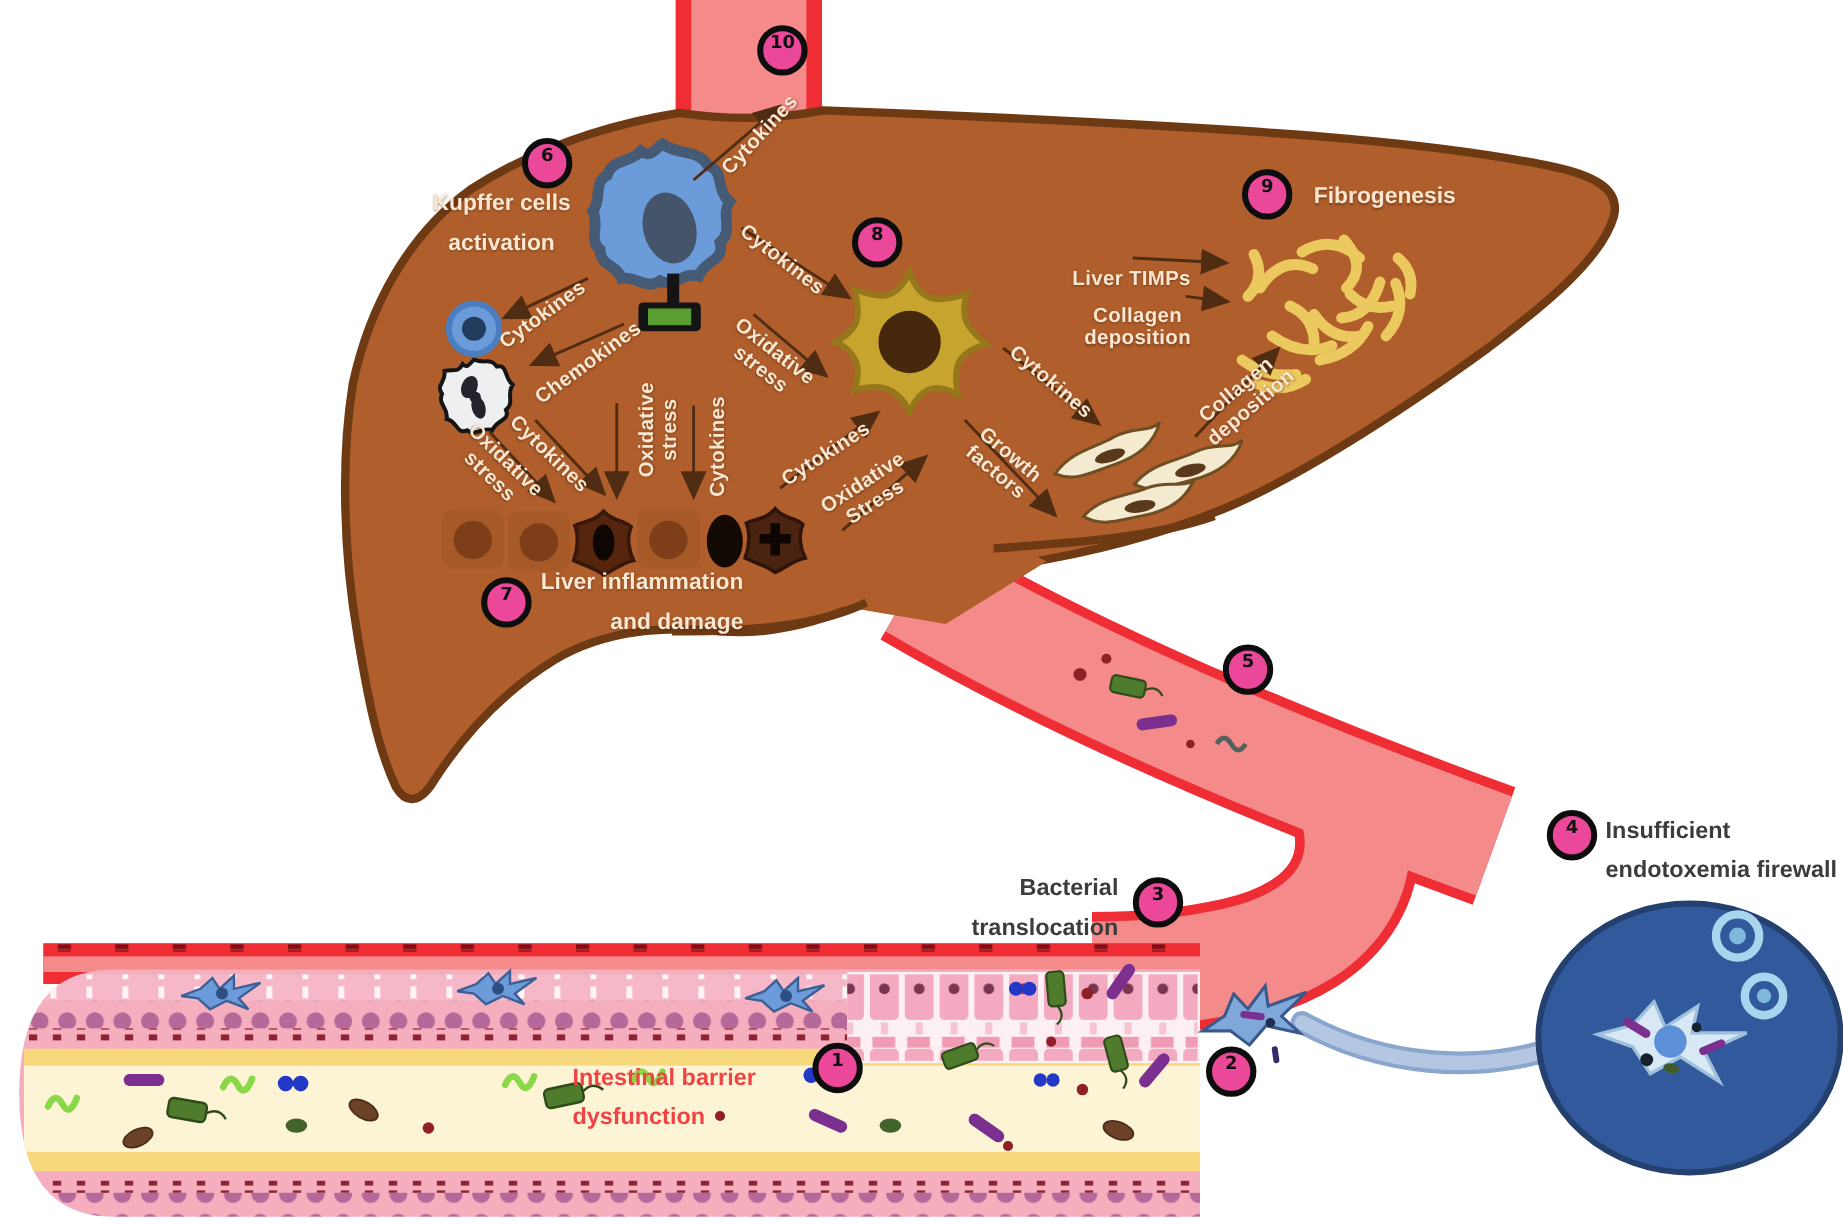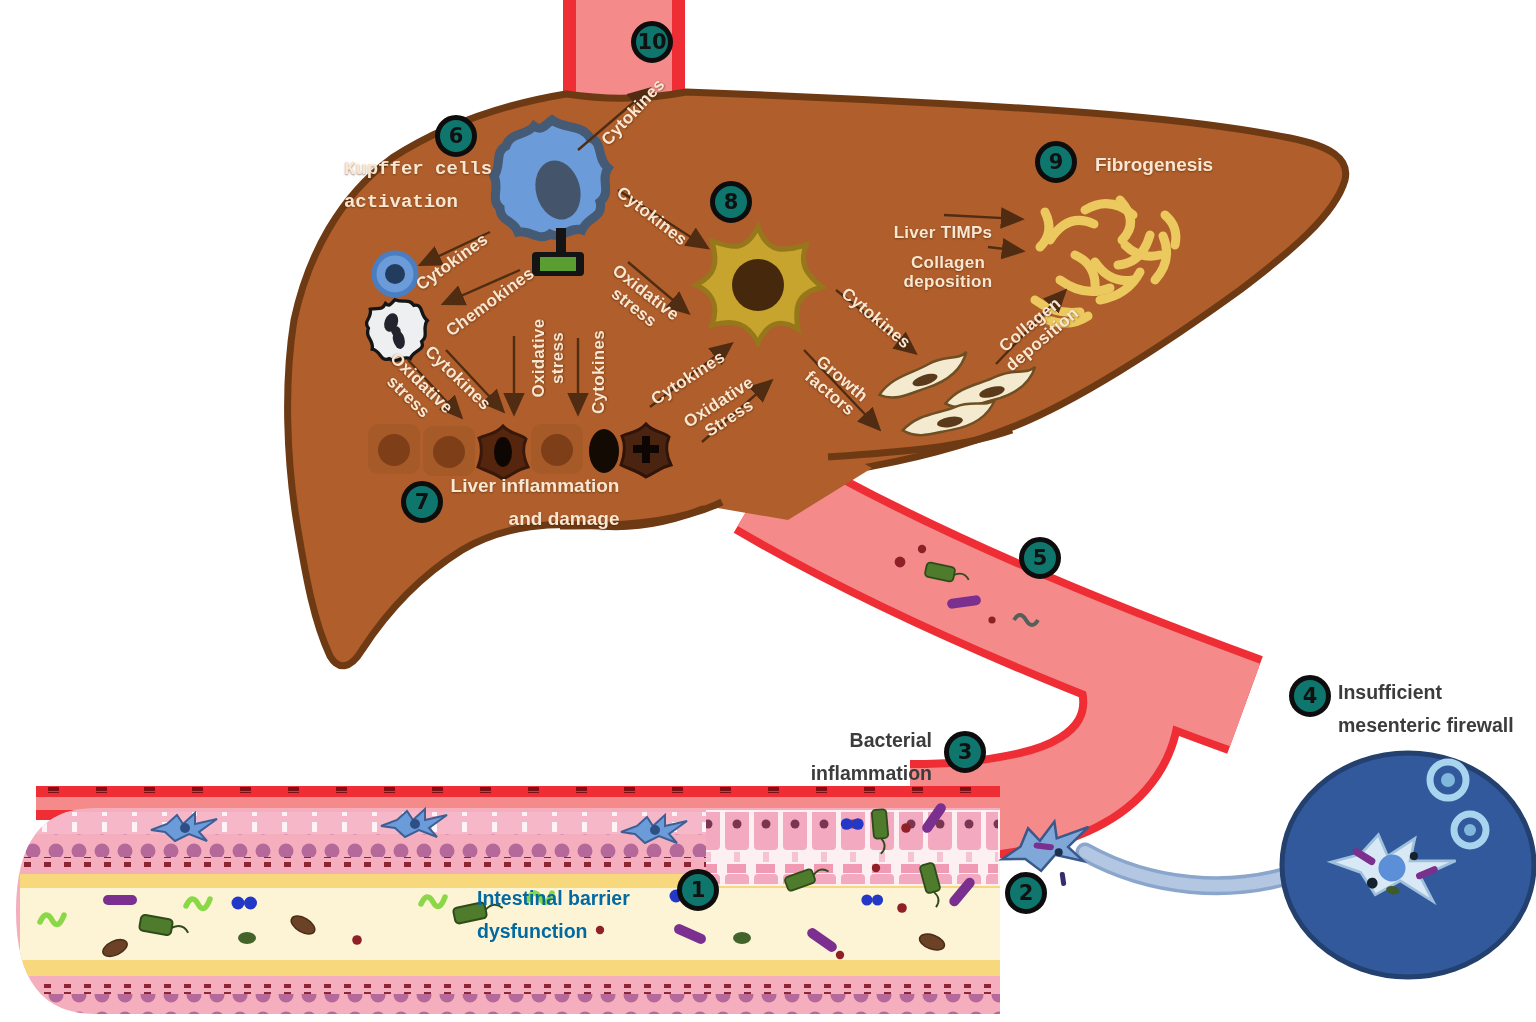--- a/index.html
+++ b/index.html
@@ -5,27 +5,27 @@
   html,body{margin:0;padding:0;background:#fff;}
   #stage{position:relative;width:1536px;height:1022px;overflow:hidden;
          font-family:"Liberation Sans",sans-serif;background:#fff;}
   #art{position:absolute;left:0;top:0;}
   .lbl{position:absolute;white-space:pre-line;transform:translate(-50%,-50%);}
   .wterm{color:#f9e7d2;font-size:17px;font-weight:600;line-height:19px;text-align:center;
          text-shadow:0 1px 2px rgba(70,30,5,.55);letter-spacing:.3px;}
   .wstep{color:#f9e7d2;font-size:19px;font-weight:600;line-height:33px;
          text-shadow:0 1px 2px rgba(70,30,5,.5);}
   .kstep{color:#3c3c3c;font-size:19.5px;font-weight:600;line-height:33px;transform:none;}
-  .center{text-align:left;font-family:Liberation Mono, monospace;}
+  .center{text-align:center;}
   .right{text-align:right;}
   .numcircle{position:absolute;width:42px;height:42px;border-radius:50%;
-             border:5px solid #0d0d0d;background:#0f766e;box-sizing:border-box;
-             display:flex;align-items:center;justify-content:center;
+             border:5px solid #0d0d0d;background:#ec4899;box-sizing:border-box;
+             display:flex;align-items:flex-start;justify-content:center;
              transform:translate(-50%,-50%);
-             font-family:"DejaVu Sans",sans-serif;font-size:21px;font-weight:600;color:#111;}
+             font-family:"DejaVu Sans",sans-serif;font-size:15px;font-weight:600;color:#111;}
 </style>
 </head>
 <body>
 
 <div id="stage">
 
 <svg id="art" width="1536" height="1022" viewBox="0 0 1536 1022">
   <defs>
     <marker id="ah" markerWidth="10" markerHeight="9" refX="8" refY="4.5" orient="auto">
       <path d="M0,0 L10,4.5 L0,9 Z" fill="#4f2c12"></path>
@@ -330,24 +330,24 @@
       <span>4</span>
     </div>
 <div class="numcircle" style="left:698px;top:890px">
       <span>1</span>
     </div>
 <div class="numcircle" style="left:1026px;top:893px">
       <span>2</span>
     </div>
 
 <div class="lbl kstep right" style="left:770px;top:724px;width:162px">Bacterial
-inflammation</div>
+translocation</div>
 <div class="lbl kstep" style="left:1338px;top:676px">Insufficient
-mesenteric firewall</div>
-<div class="lbl kstep" style="left:477px;top:882px;color:#0369a1">Intestinal barrier
+endotoxemia firewall</div>
+<div class="lbl kstep" style="left:477px;top:882px;color:#ef4444">Intestinal barrier
 dysfunction</div>
 
 <div class="lbl wstep center" style="left:418px;top:186px">Kupffer cells
 activation</div>
 <div class="lbl wstep" style="left:1154px;top:164px">Fibrogenesis</div>
 <div class="lbl wstep" style="left:535px;top:502px;text-align:right">Liver inflammation
 and damage</div>
 
 <div class="lbl wterm" style="left:633px;top:112px;transform:translate(-50%,-50%) rotate(-47deg)">Cytokines</div>
 <div class="lbl wterm" style="left:452px;top:262px;transform:translate(-50%,-50%) rotate(-36deg)">Cytokines</div>

